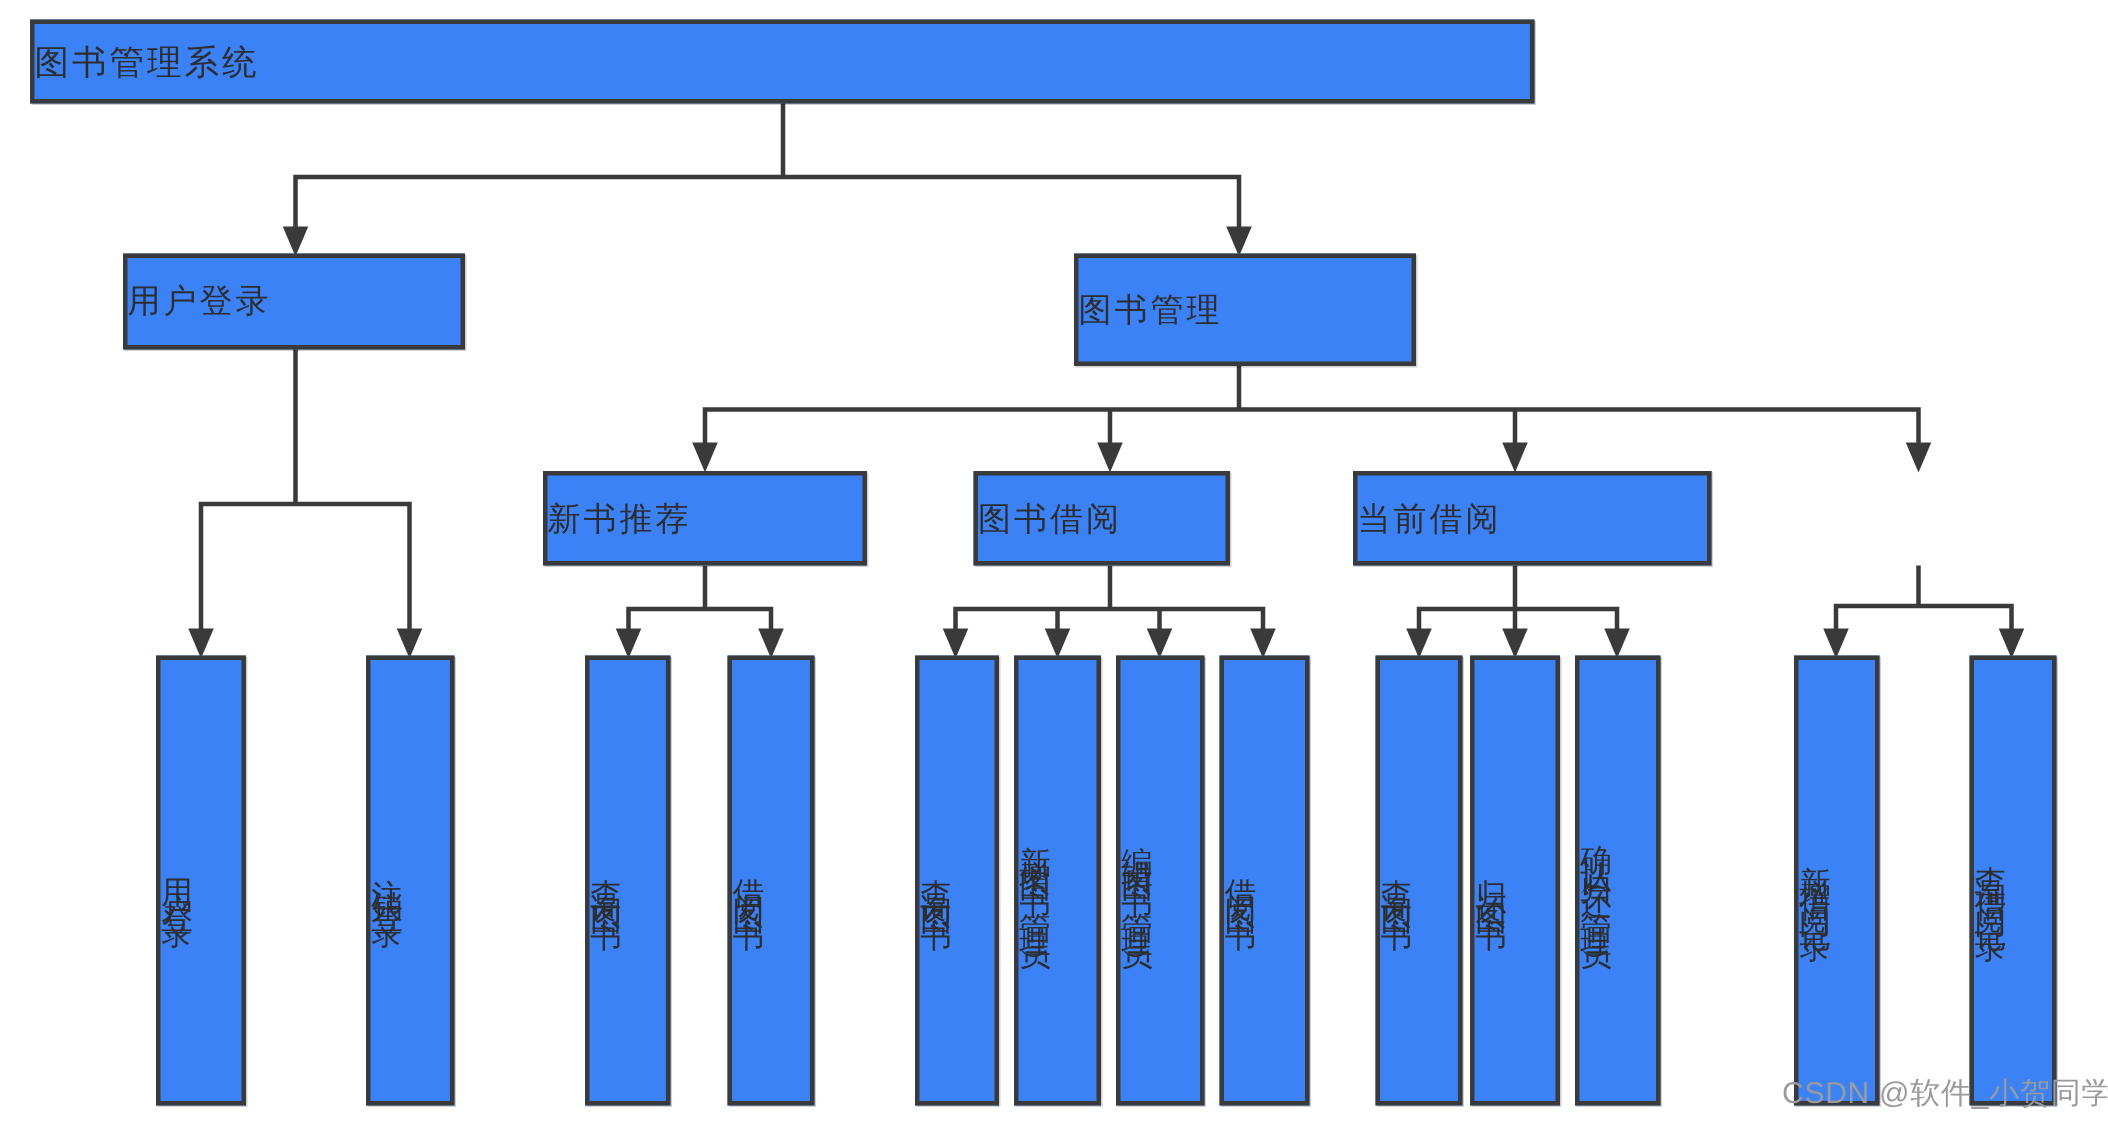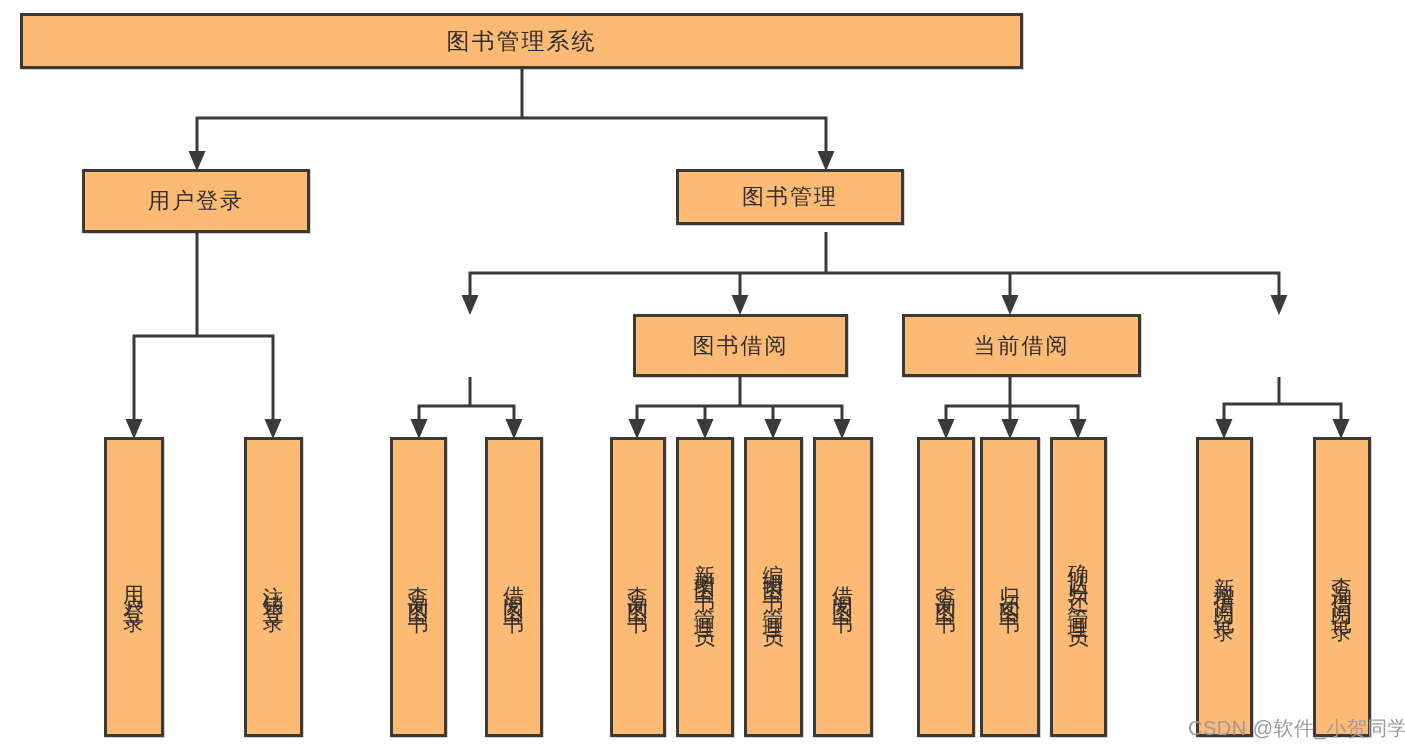--- a/index.html
+++ b/index.html
@@ -16,24 +16,25 @@
     background:var(--bg);
     overflow:hidden;
   }
   .wires{position:absolute;left:0;top:0;width:1405px;height:747px;}
   .wires polyline,.wires line{fill:none;stroke:var(--line);stroke-width:3;}
   .wires polygon{fill:var(--line);stroke:none;}
   .box{
     position:absolute;
     box-sizing:border-box;
     border:3px solid var(--line);
-    background:#fdba74;
-    display:flex;align-items:center;justify-content:center;
+    background:#3b82f6;
+    display:flex;align-items:center;
     color:var(--ink);
     box-shadow:1px 1px 0 rgba(0,0,0,0.18);
+    font-family:Liberation Serif, serif;
   }
   .box.h span{
     font-size:22px;
     letter-spacing:2px;
     white-space:nowrap;
   }
   .box.root span{font-size:23px;}
   .box.v span{
     writing-mode:vertical-rl;
     text-orientation:mixed;
@@ -118,25 +119,28 @@
     </g>
   </svg>
 
   <div class="box h root" style="left:20px;top:13px;width:1003px;height:56px">
     <span>图书管理系统</span>
   </div>
 
   <div class="box h" style="left:82px;top:169px;width:228px;height:64px">
     <span>用户登录</span>
   </div>
-  <div class="box h" style="left:676px;top:169px;width:228px;height:56px">
+  <div class="box h" style="left:716px;top:169px;width:228px;height:75px">
     <span>图书管理</span>
   </div>
 
-  <div class="box h" style="left:633px;top:314px;width:215px;height:63px">
+  <div class="box h" style="left:362px;top:314px;width:216px;height:63px">
+    <span>新书推荐</span>
+  </div>
+  <div class="box h" style="left:649px;top:314px;width:171px;height:63px">
     <span>图书借阅</span>
   </div>
   <div class="box h" style="left:902px;top:314px;width:239px;height:63px">
     <span>当前借阅</span>
   </div>
 
   <div class="box v" style="left:104px;top:437px;width:60px;height:300px">
     <span>用户登录</span>
   </div>
   <div class="box v" style="left:244px;top:437px;width:59px;height:300px">

